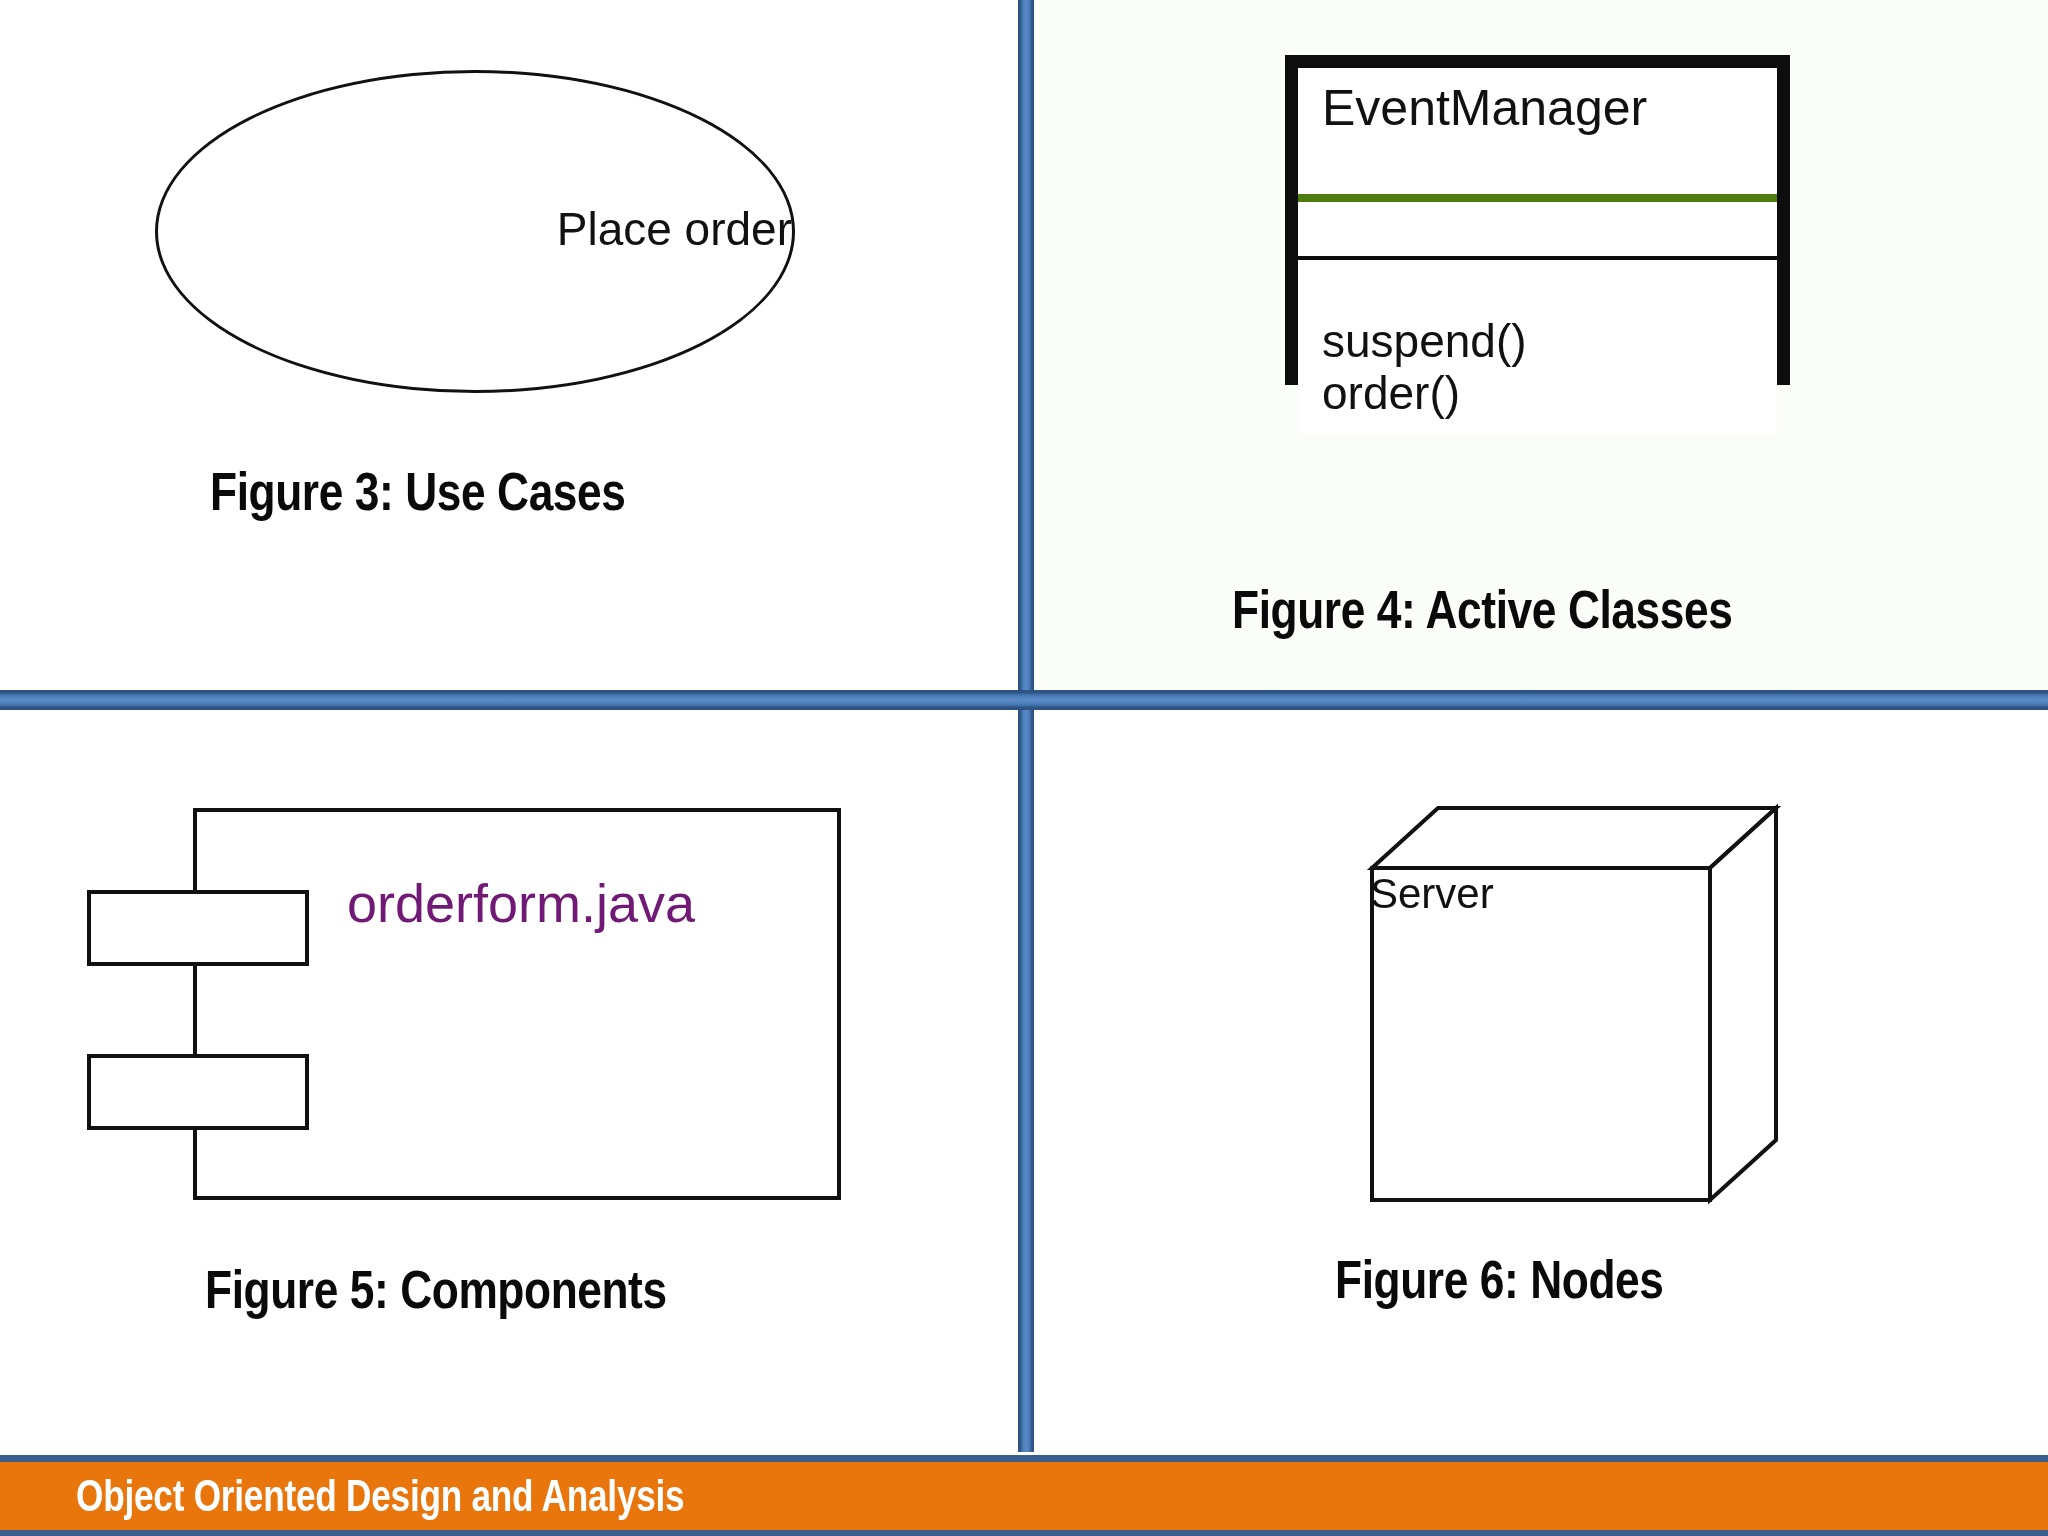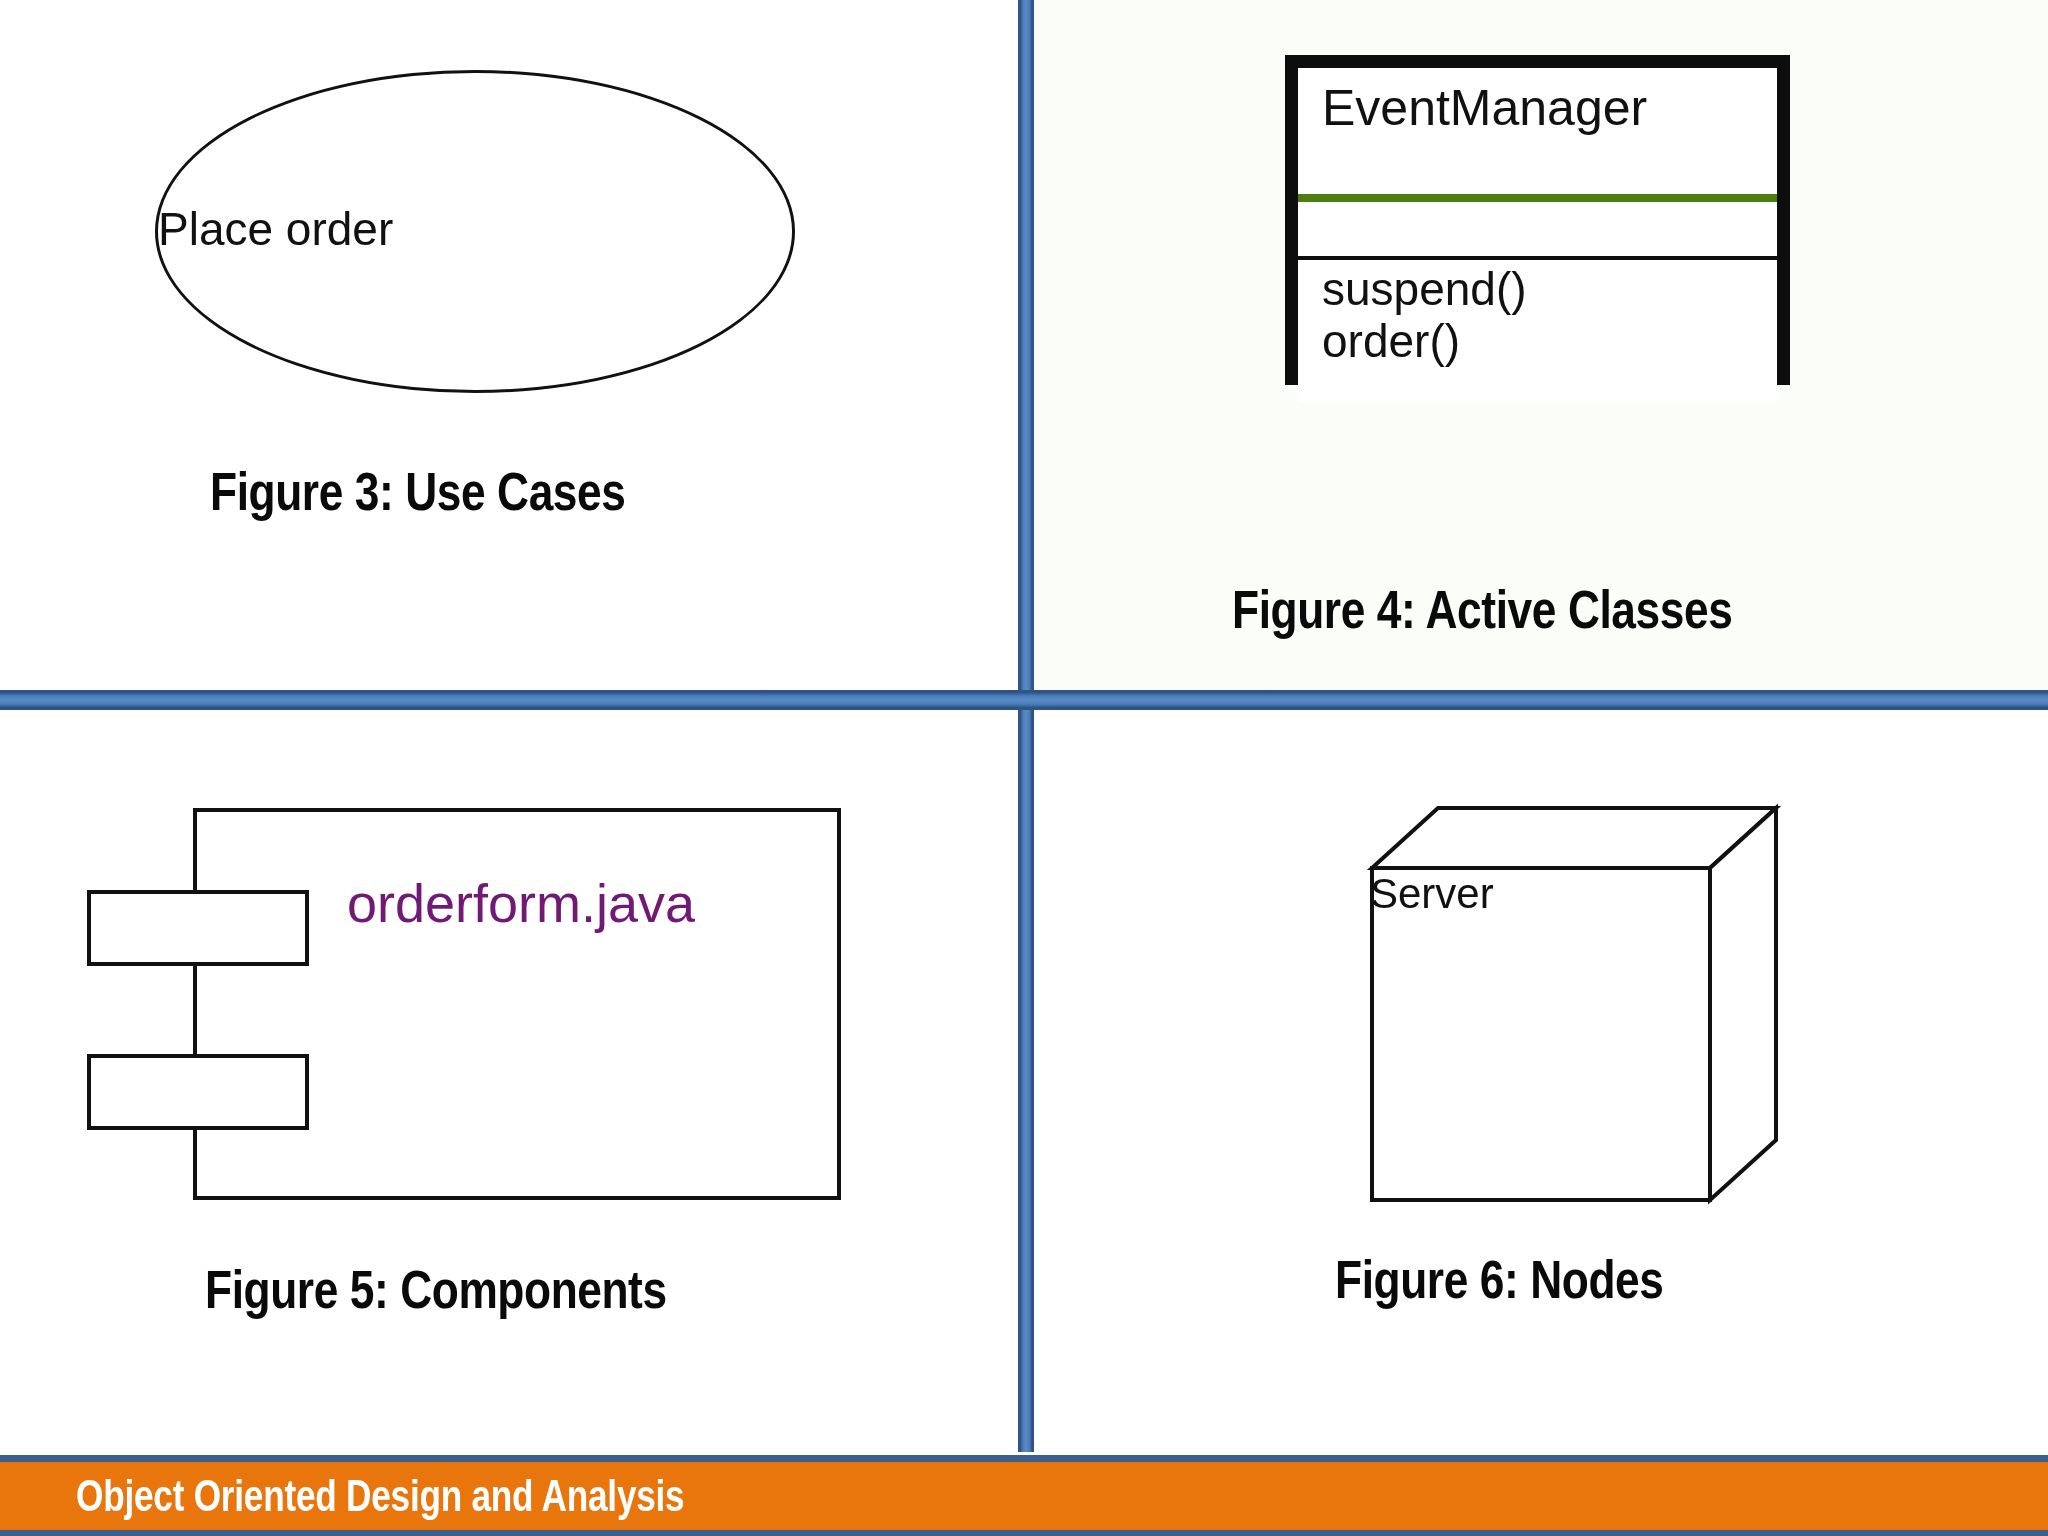--- a/index.html
+++ b/index.html
@@ -67,21 +67,21 @@
     border-radius: 50% / 50%;
     background: #ffffff;
     box-sizing: border-box;
   }
   #usecase-label {
     position: absolute;
     left: 0;
     top: 50%;
     width: 100%;
     transform: translateY(-56%);
-    text-align: left;
+    text-align: right;
     font-family: "Liberation Sans", sans-serif;
     font-size: 46px;
     color: #111111;
     white-space: nowrap;
   }
   #caption-fig3 { left: 210px; top: 460px; }
 
   
   #active-class {
     position: absolute;
@@ -102,21 +102,22 @@
     height: 134px;
     border-bottom: 8px solid #4d7c0f;
     padding: 14px 0 0 24px;
   }
   #class-attr-compartment {
     height: 58px;
     border-bottom: 4px solid #0d0d0d;
   }
   #class-ops-compartment {
     height: 142px;
-    padding: 4px 0 0 24px;
+    padding: 24px 0 0 24px;
+    margin-top: 32px;
   }
   .class-text {
     font-family: "Liberation Sans", sans-serif;
     font-size: 50px;
     line-height: 1.06;
     color: #111111;
     white-space: nowrap;
   }
   .op-text {
     font-family: "Liberation Sans", sans-serif;

